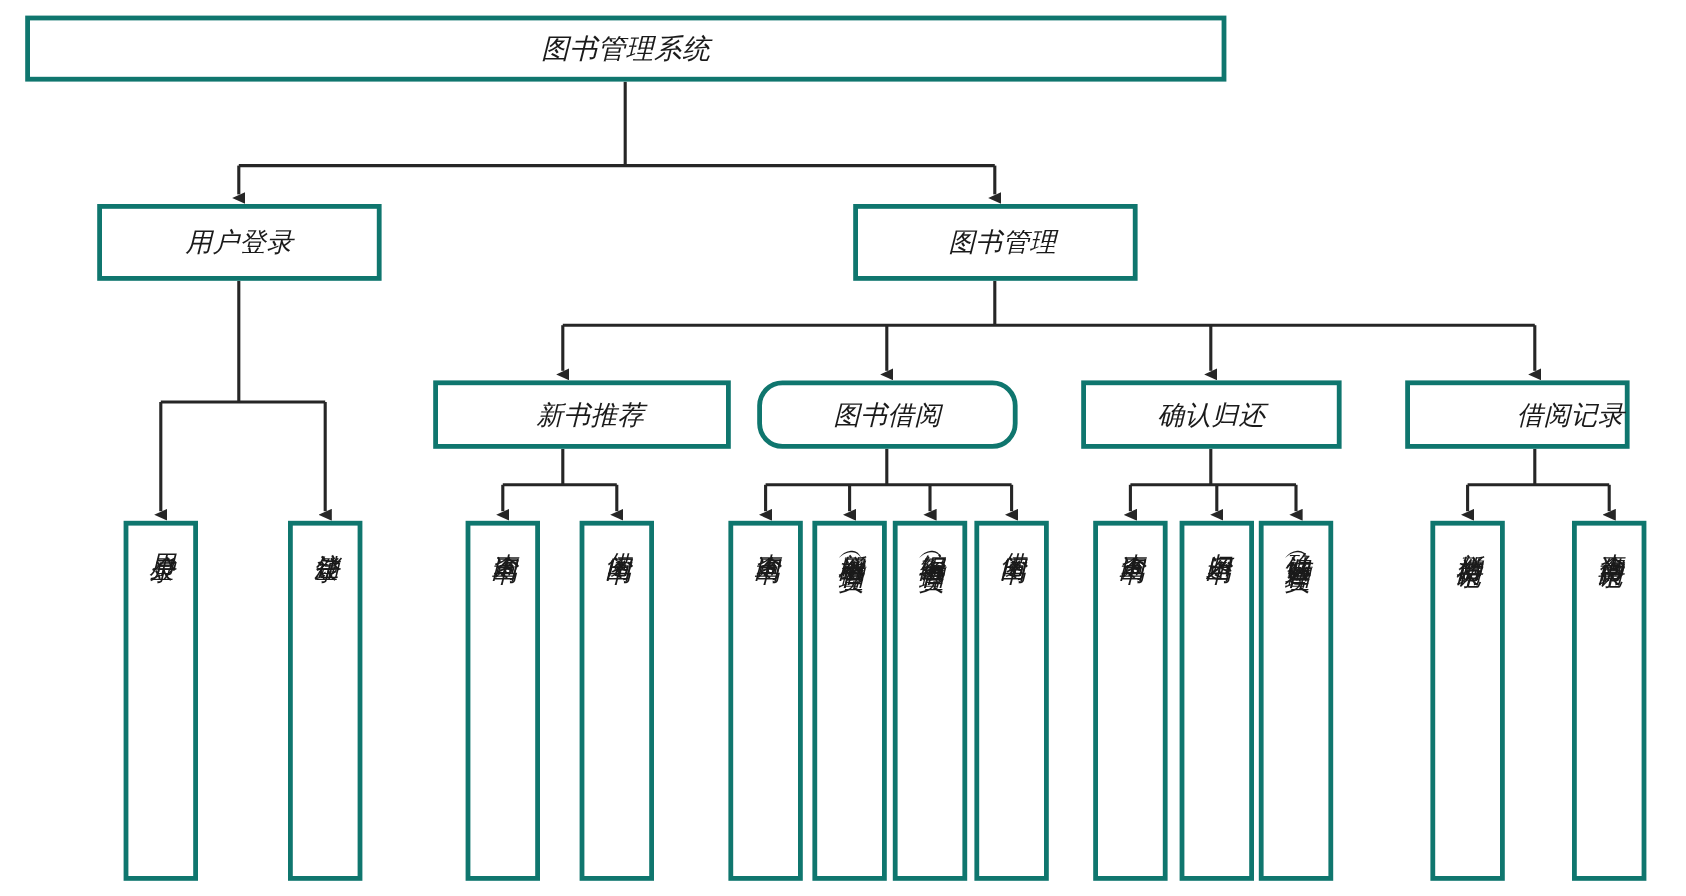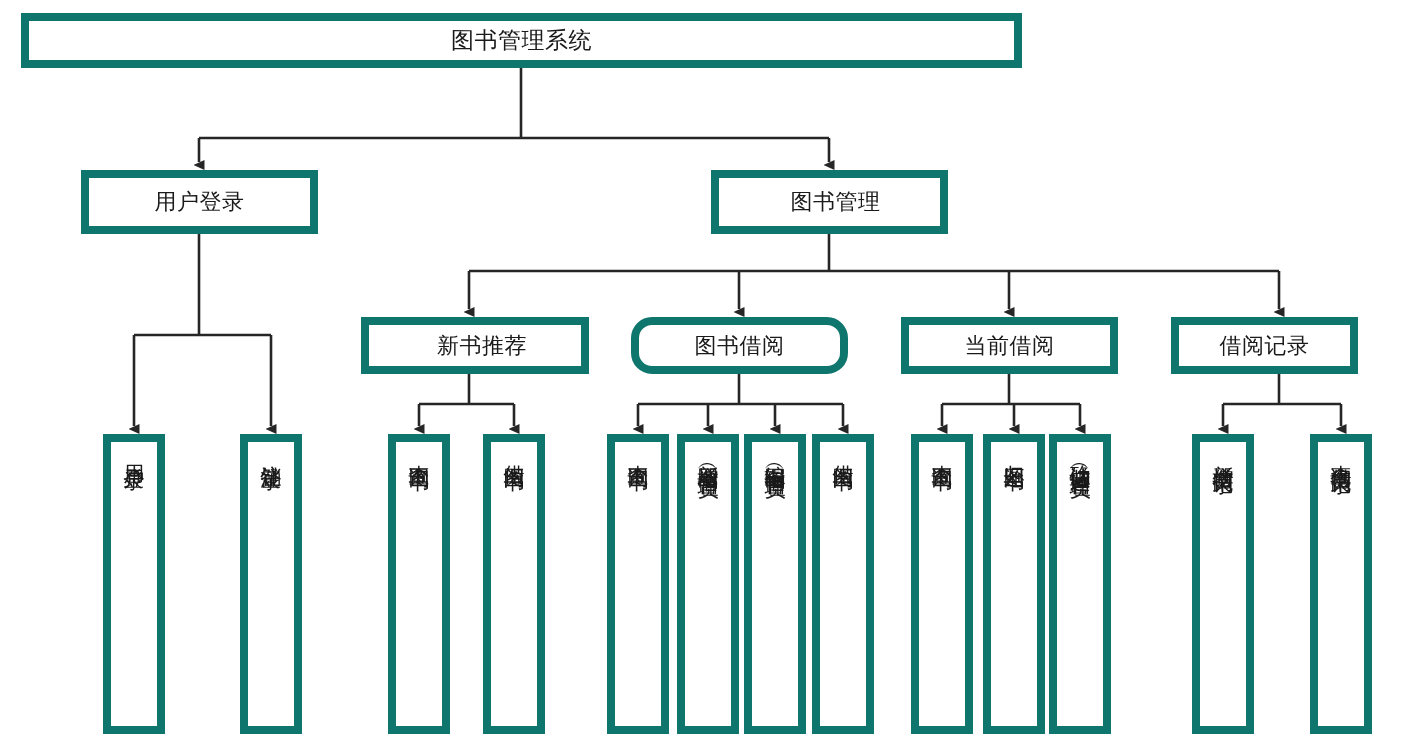--- a/index.html
+++ b/index.html
@@ -21,25 +21,26 @@
     position: absolute;
     left: 0;
     top: 0;
     width: 1405px;
     height: 747px;
   }
   .node {
     position: absolute;
     box-sizing: border-box;
     background: #ffffff;
-    border: 8px solid #0f766e;
+    border: 4px solid #0f766e;
     display: flex;
     align-items: center;
     justify-content: center;
     color: #1a1a1a;
+    font-style: italic;
   }
   .node-label {
     display: block;
     text-align: center;
     line-height: 1.18;
     letter-spacing: 0.5px;
   }
   .node.horiz .node-label {
     writing-mode: horizontal-tb;
     font-size: 22px;
@@ -127,30 +128,30 @@
     <span class="node-label">图书管理系统</span>
   </div>
 
   <div class="node horiz" style="left: 81px; top: 170px; width: 237px; height: 64px;">
     <span class="node-label">用户登录</span>
   </div>
   <div class="node horiz" style="left: 711px; top: 170px; width: 237px; height: 64px; padding-left: 12px;">
     <span class="node-label">图书管理</span>
   </div>
 
-  <div class="node horiz" style="left: 361px; top: 317px; width: 228px; height: 57px; padding-left: 14px;">
+  <div class="node horiz" style="left: 361px; top: 317px; width: 248px; height: 57px; padding-left: 14px;">
     <span class="node-label">新书推荐</span>
   </div>
   <div class="node horiz" style="left: 631px; top: 317px; width: 217px; height: 57px; border-radius: 21px;">
     <span class="node-label">图书借阅</span>
   </div>
   <div class="node horiz" style="left: 901px; top: 317px; width: 217px; height: 57px;">
-    <span class="node-label">当前借阅</span>
+    <span class="node-label">确认归还</span>
   </div>
-  <div class="node horiz" style="left: 1171px; top: 317px; width: 187px; height: 57px;">
+  <div class="node horiz" style="left: 1171px; top: 317px; width: 187px; height: 57px; justify-content: flex-end;">
     <span class="node-label">借阅记录</span>
   </div>
 
   <div class="node vert" style="left: 103px; top: 434px; width: 62px; height: 300px;">
     <span class="node-label">用户登录</span>
   </div>
   <div class="node vert" style="left: 240px; top: 434px; width: 62px; height: 300px;">
     <span class="node-label">注销登录</span>
   </div>
   <div class="node vert" style="left: 388px; top: 434px; width: 62px; height: 300px;">

